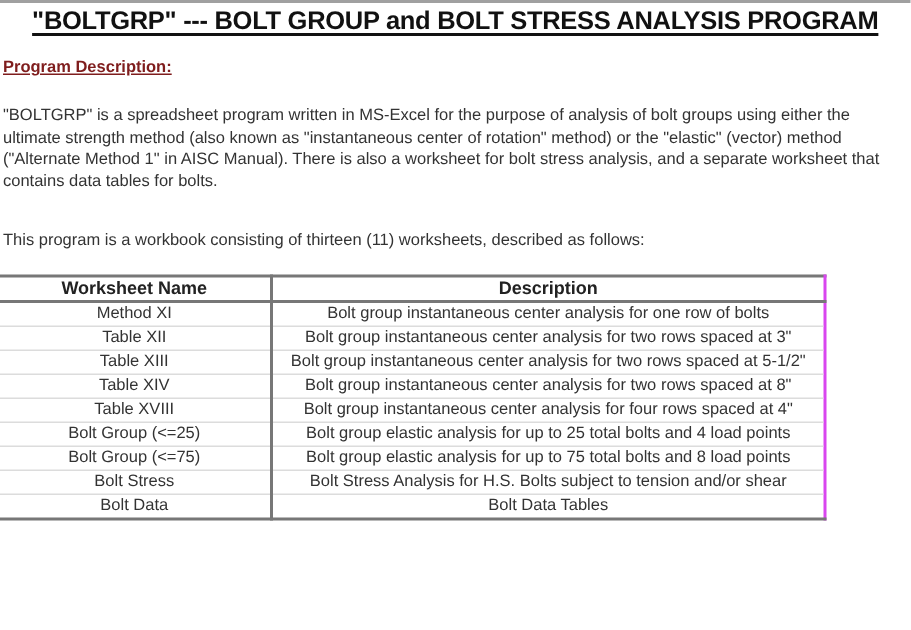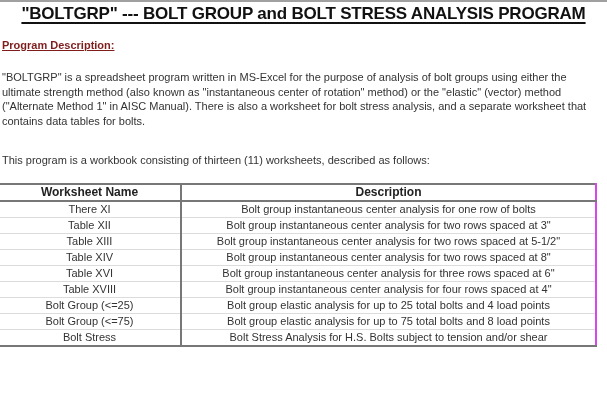--- a/index.html
+++ b/index.html
@@ -27,21 +27,21 @@
     .para {
       position: absolute; left: 2px; top: 68px; width: 595px;
       font-size: 11px; line-height: 14.7px; color: #333;
     }
     .para2 {
       position: absolute; left: 2px; top: 152px;
       font-size: 11px; color: #333;
     }
     table.ws {
       position: absolute; left: -1px; top: 181px;
-      width: 598px;
+      width: 552px;
       border-collapse: collapse;
       font-size: 11px; color: #333;
     }
     table.ws th, table.ws td {
       height: 15px; padding: 0; text-align: center;
       border-bottom: 1px solid #dcdcdc;
       line-height: 15px;
       white-space: nowrap;
     }
     table.ws th {
@@ -66,49 +66,49 @@
 
 <table class="ws">
   <thead>
     <tr>
       <th class="c1">Worksheet Name</th>
       <th class="c2">Description</th>
     </tr>
   </thead>
   <tbody>
     <tr>
-        <td class="c1">There XI</td>
+        <td class="c1">Method XI</td>
         <td class="c2">Bolt group instantaneous center analysis for one row of bolts</td>
       </tr>
     <tr>
         <td class="c1">Table XII</td>
         <td class="c2">Bolt group instantaneous center analysis for two rows spaced at 3"</td>
       </tr>
     <tr>
         <td class="c1">Table XIII</td>
         <td class="c2">Bolt group instantaneous center analysis for two rows spaced at 5-1/2"</td>
       </tr>
     <tr>
         <td class="c1">Table XIV</td>
         <td class="c2">Bolt group instantaneous center analysis for two rows spaced at 8"</td>
-      </tr>
-    <tr>
-        <td class="c1">Table XVI</td>
-        <td class="c2">Bolt group instantaneous center analysis for three rows spaced at 6"</td>
       </tr>
     <tr>
         <td class="c1">Table XVIII</td>
         <td class="c2">Bolt group instantaneous center analysis for four rows spaced at 4"</td>
       </tr>
     <tr>
         <td class="c1">Bolt Group (&lt;=25)</td>
         <td class="c2">Bolt group elastic analysis for up to 25 total bolts and 4 load points</td>
       </tr>
     <tr>
         <td class="c1">Bolt Group (&lt;=75)</td>
         <td class="c2">Bolt group elastic analysis for up to 75 total bolts and 8 load points</td>
       </tr>
     <tr>
         <td class="c1">Bolt Stress</td>
         <td class="c2">Bolt Stress Analysis for H.S. Bolts subject to tension and/or shear</td>
       </tr>
+    <tr>
+        <td class="c1">Bolt Data</td>
+        <td class="c2">Bolt Data Tables</td>
+      </tr>
   </tbody>
 </table>
 
 </body></html>

